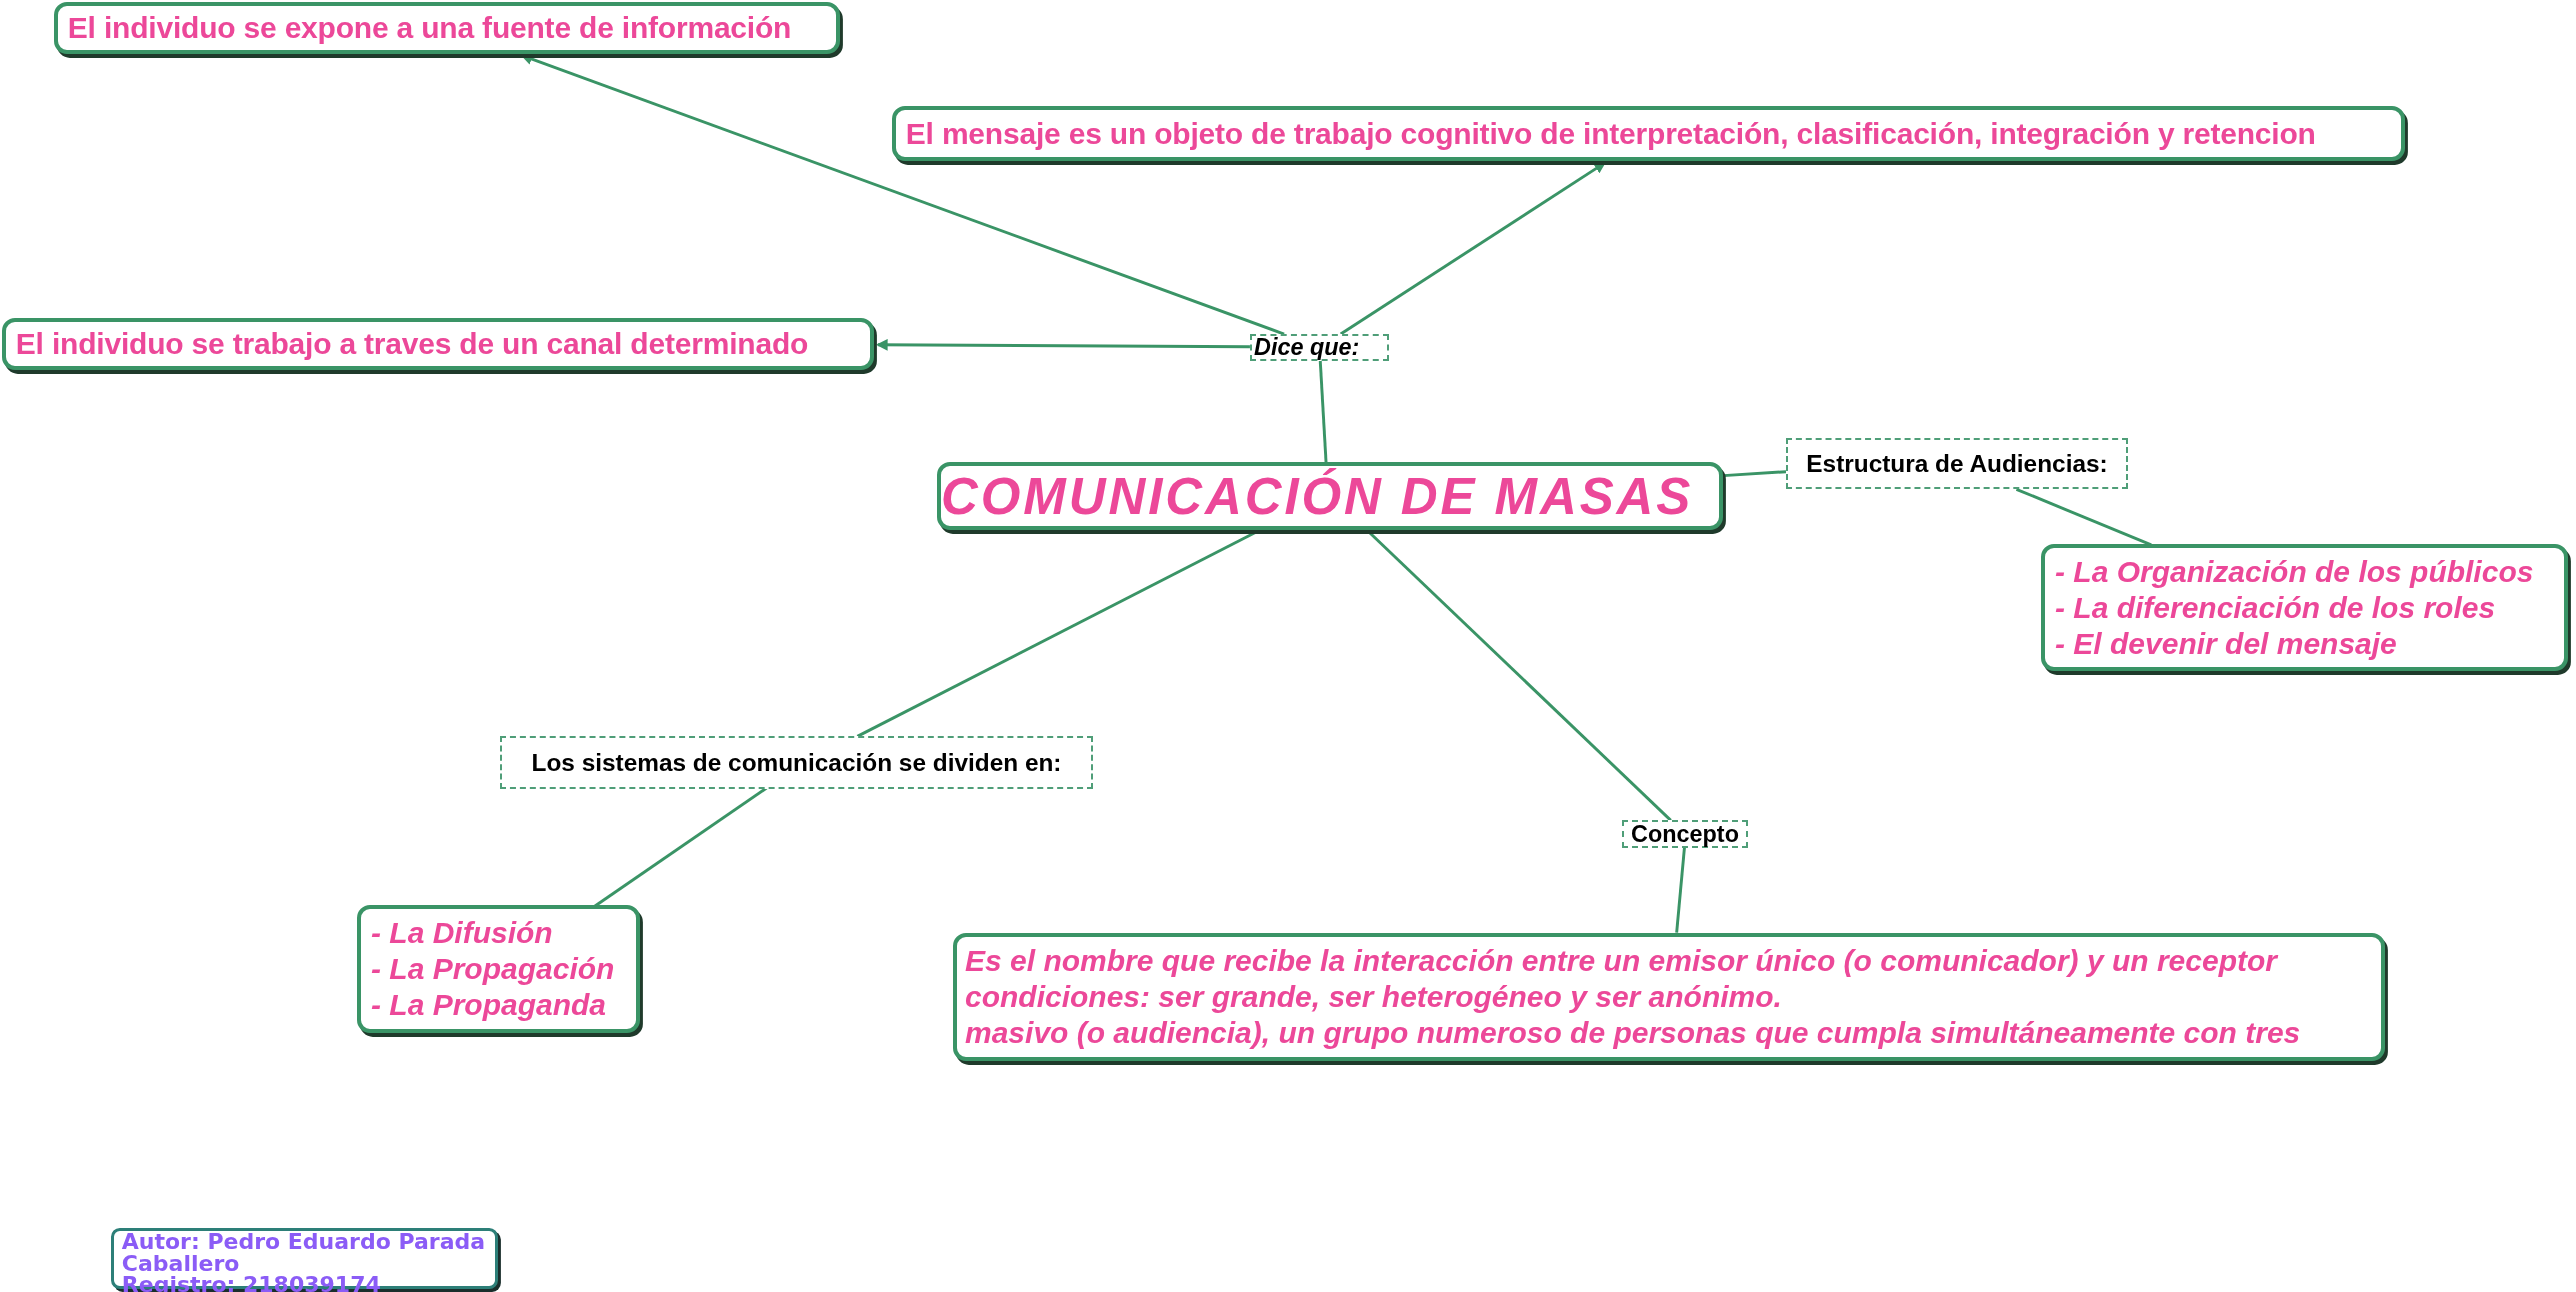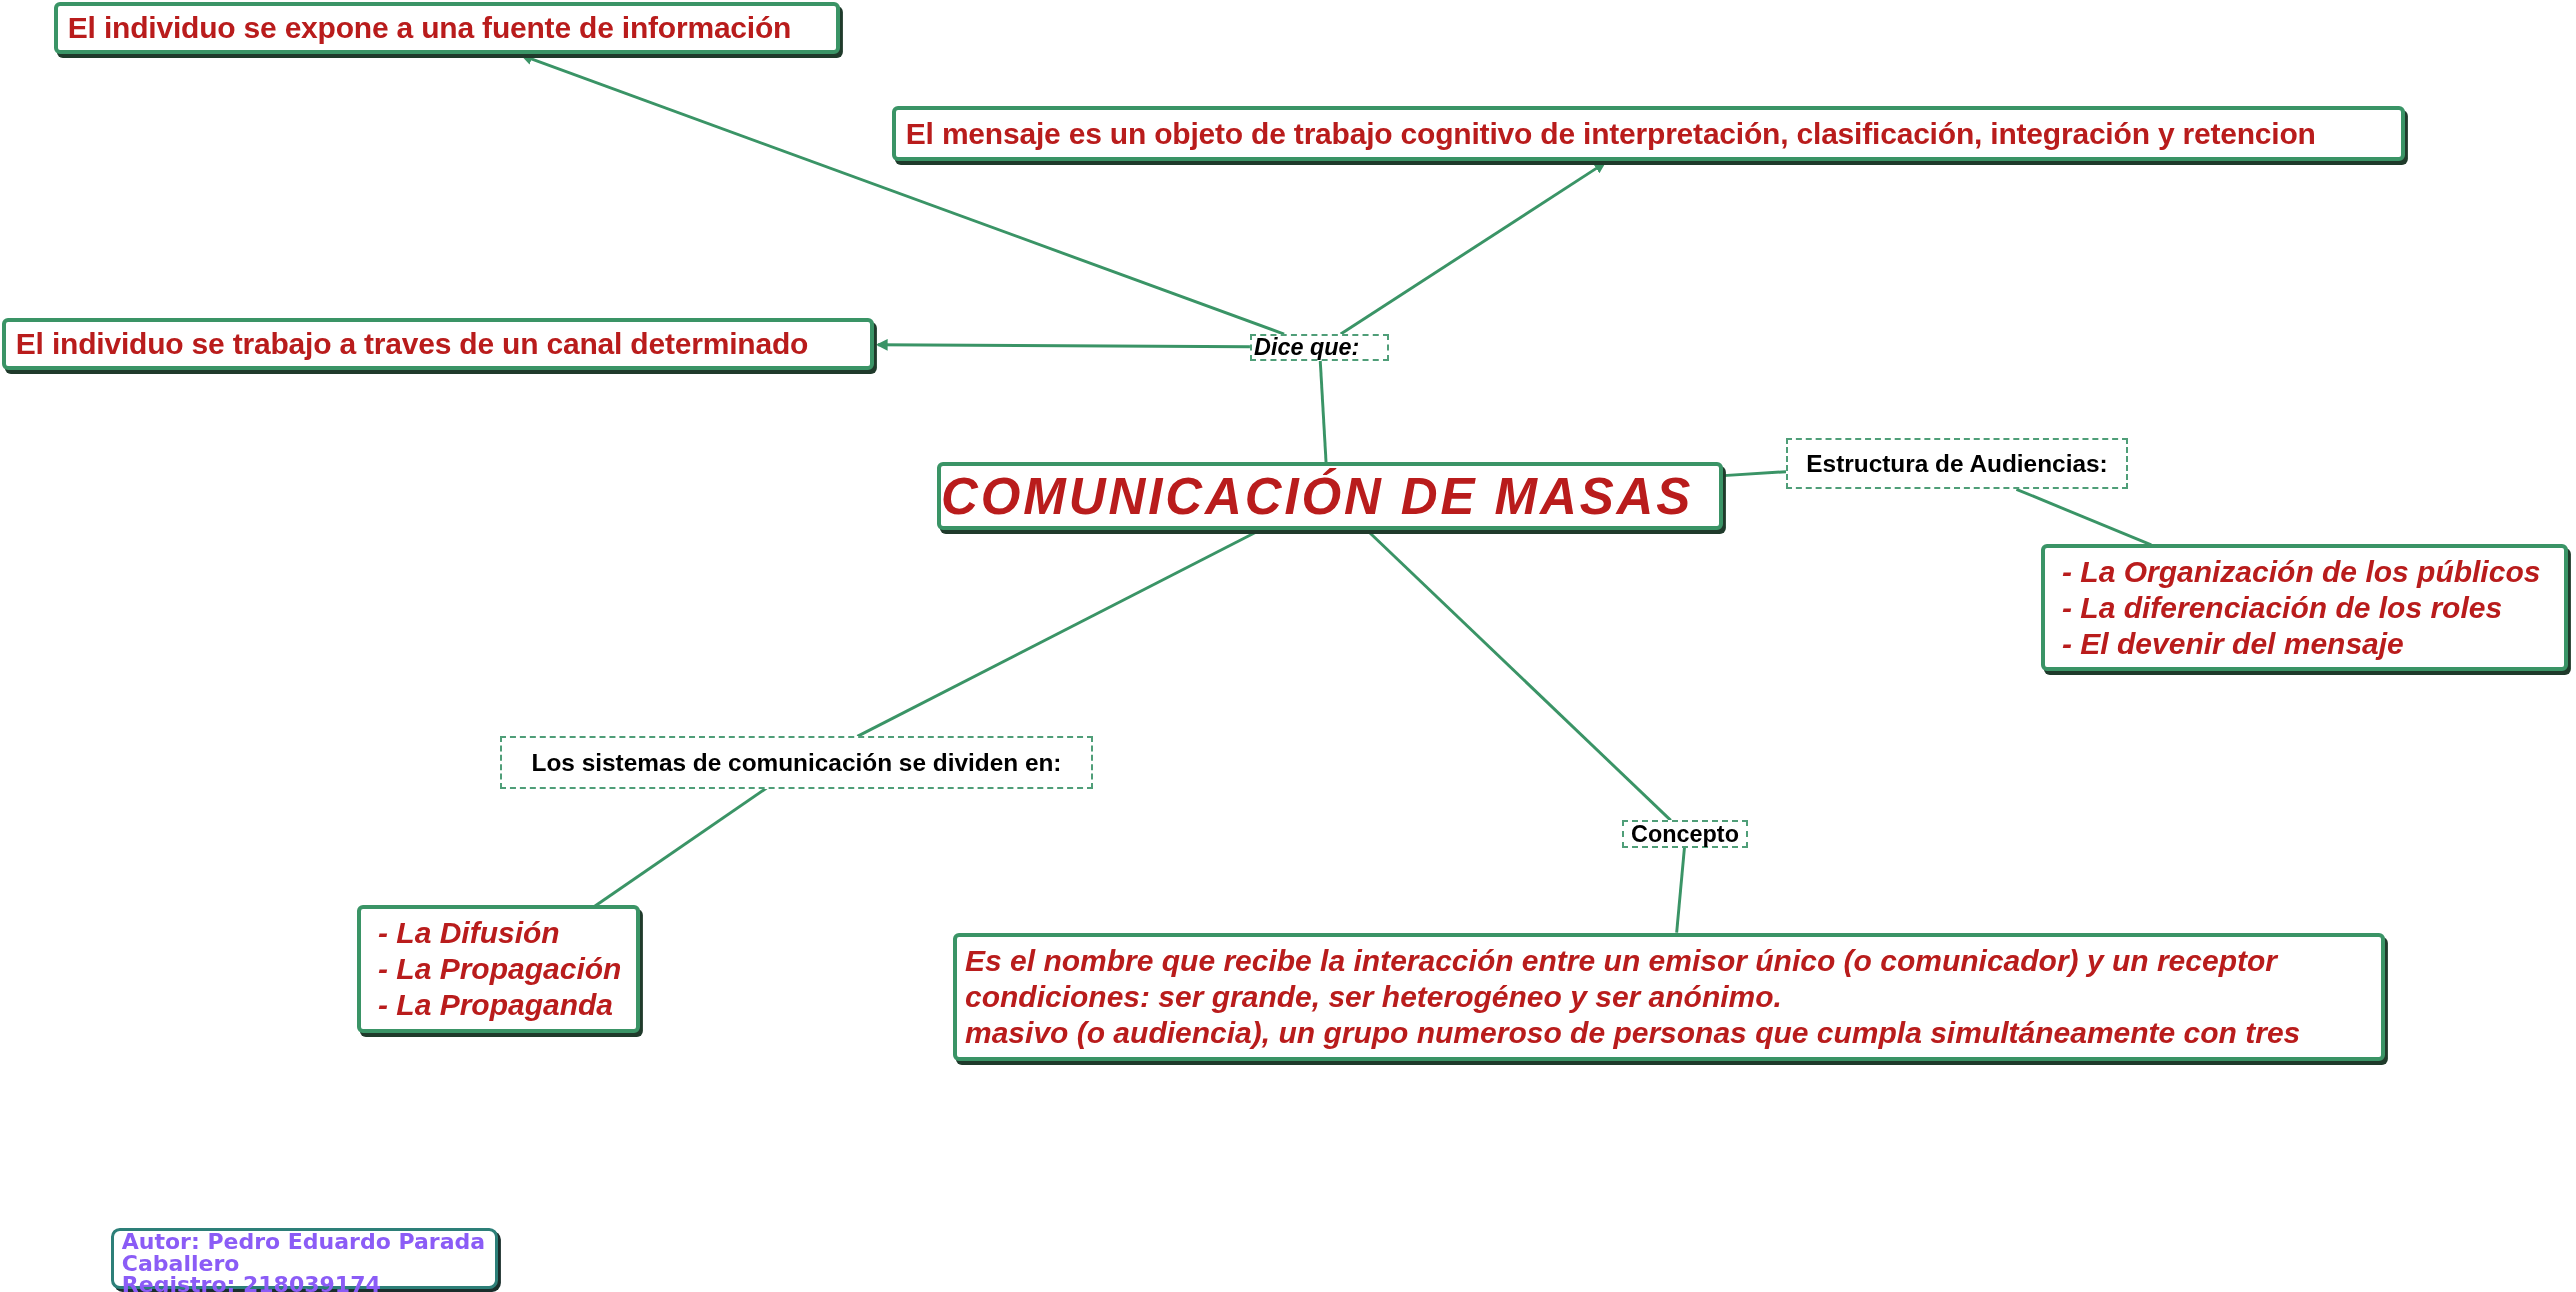--- a/index.html
+++ b/index.html
@@ -1,23 +1,23 @@
 <!DOCTYPE html>
 <html><head>
 <meta charset="utf-8">
 <style>
   html, body { margin:0; padding:0; background:#ffffff; }
   body { width:2576px; height:1293px; position:relative; overflow:hidden; font-family:"Liberation Sans", sans-serif; }
   svg.links { position:absolute; left:0; top:0; width:2576px; height:1293px; pointer-events:none; }
   .node { position:absolute; box-sizing:border-box; background:#fff; }
-  .solid { border:4.9px solid #3a9466; border-radius:6px; box-shadow:2.9px 3.9px 0 #1f3a2b; color:#b91c1c; font-weight:bold; display:flex; align-items:center; }
+  .solid { border:4.9px solid #3a9466; border-radius:13px; box-shadow:2.9px 3.9px 0 #1f3a2b; color:#ec4899; font-weight:bold; display:flex; align-items:center; }
   .dashed { border:2px dashed #4f9e78; background:#fff; color:#000; font-family:Liberation Sans, sans-serif; font-weight:bold; display:flex; align-items:center; justify-content:center; white-space:nowrap; }
   .t-normal { font-size:30px; white-space:nowrap; padding:0 9.8px; letter-spacing:-0.2px; }
   .central { font-size:51px; font-style:italic; font-weight:900; letter-spacing:2.9px; font-family:"Liberation Sans", sans-serif; }
-  .list { flex-direction:column; align-items:flex-start; justify-content:center; font-style:italic; font-size:30px; line-height:36px; padding-left:17px; }
+  .list { flex-direction:column; align-items:flex-start; justify-content:center; font-style:italic; font-size:30px; line-height:36px; padding-left:10px; }
   .para { font-style:italic; font-size:30px; line-height:36px; padding:0 8.8px; align-items:center; }
   .author { border:3.9px solid #2d7f78; border-radius:8.8px; box-shadow:2.9px 2.9px 0 #1a2e2c; color:#8b5cf6; font-family:"DejaVu Sans", sans-serif; font-weight:900; font-size:22px; line-height:21.5px; display:flex; flex-direction:column; justify-content:space-between; padding-left:7.8px; }
 </style>
 </head>
 <body>
 
 <svg class="links" viewBox="0 0 2638 1324">
   <defs>
     <marker id="arr" markerWidth="12" markerHeight="12" refX="10" refY="6" orient="auto" markerUnits="userSpaceOnUse">
       <path d="M0,0 L12,6 L0,12 Z" fill="#3a9466"></path>

